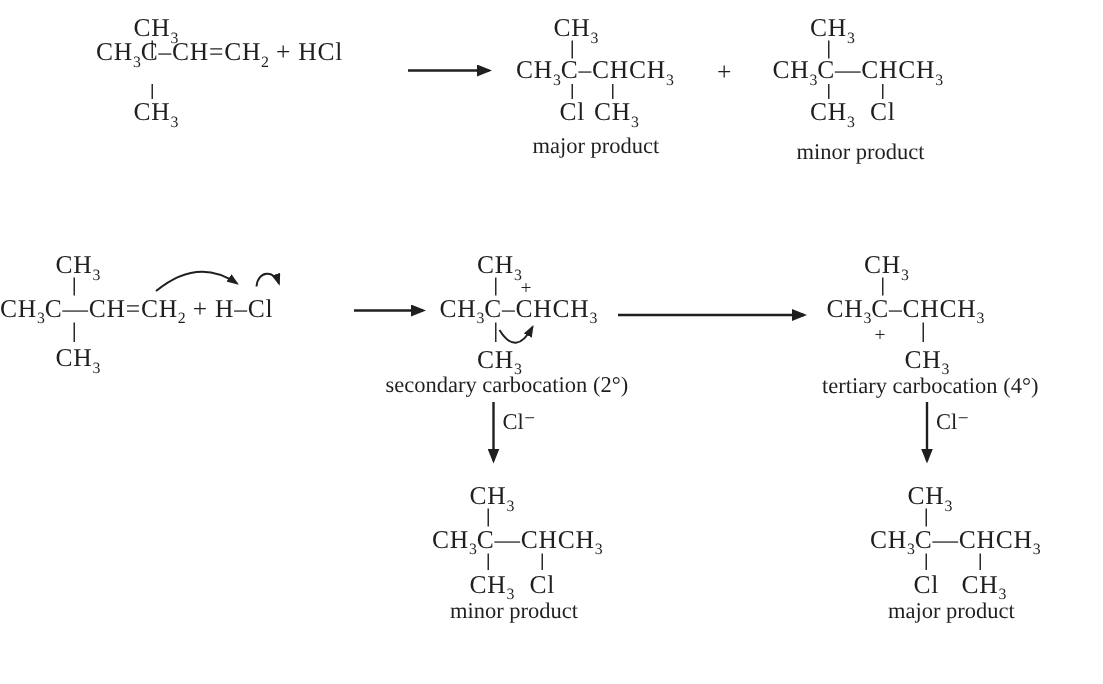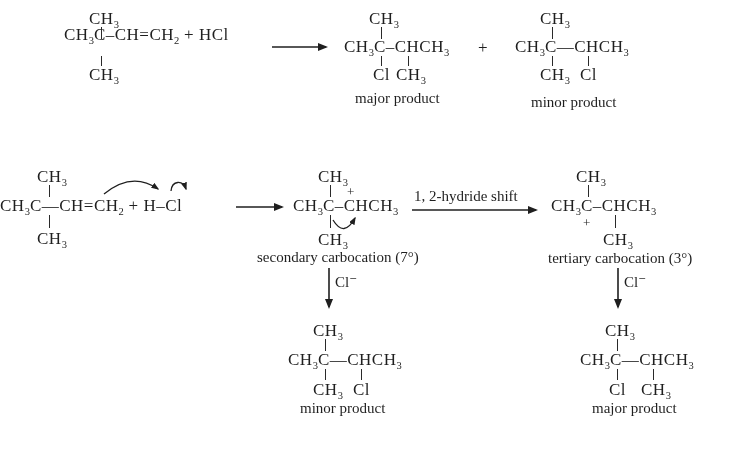--- a/index.html
+++ b/index.html
@@ -80,33 +80,32 @@
     <span class="f" style="left:37px;top:230px">CH<sub>3</sub></span>
   </div>
 
   <div>
     <span class="f" style="left:318px;top:168px">CH<sub>3</sub></span>
     <div class="vl" style="left:330px;top:185px;height:12px"></div>
     <span class="charge" style="left:347px;top:185px">+</span>
     <span class="f" style="left:293px;top:197px">CH<sub>3</sub>C–CHCH<sub>3</sub></span>
     <div class="vl" style="left:330px;top:215px;height:13px"></div>
     <span class="f" style="left:318px;top:231px">CH<sub>3</sub></span>
-    <span class="cap" style="left:257px;top:249px">secondary carbocation (7°)</span>
+    <span class="cap" style="left:257px;top:249px">secondary carbocation (2°)</span>
   </div>
 
-  <span class="cap" style="left:414px;top:188px">1, 2-hydride shift</span>
 
   <div>
     <span class="f" style="left:576px;top:168px">CH<sub>3</sub></span>
     <div class="vl" style="left:588px;top:185px;height:12px"></div>
     <span class="f" style="left:551px;top:197px">CH<sub>3</sub>C–CHCH<sub>3</sub></span>
     <span class="charge" style="left:583px;top:216px">+</span>
     <div class="vl" style="left:615px;top:215px;height:13px"></div>
     <span class="f" style="left:603px;top:231px">CH<sub>3</sub></span>
-    <span class="cap" style="left:548px;top:250px">tertiary carbocation (3°)</span>
+    <span class="cap" style="left:548px;top:250px">tertiary carbocation (4°)</span>
   </div>
 
   <span class="cap" style="left:335px;top:274px">Cl⁻</span>
   <span class="cap" style="left:624px;top:274px">Cl⁻</span>
 
   <div>
     <span class="f" style="left:313px;top:322px">CH<sub>3</sub></span>
     <div class="vl" style="left:325px;top:339px;height:12px"></div>
     <span class="f" style="left:288px;top:351px">CH<sub>3</sub>C—CHCH<sub>3</sub></span>
     <div class="vl" style="left:325px;top:369px;height:11px"></div>

